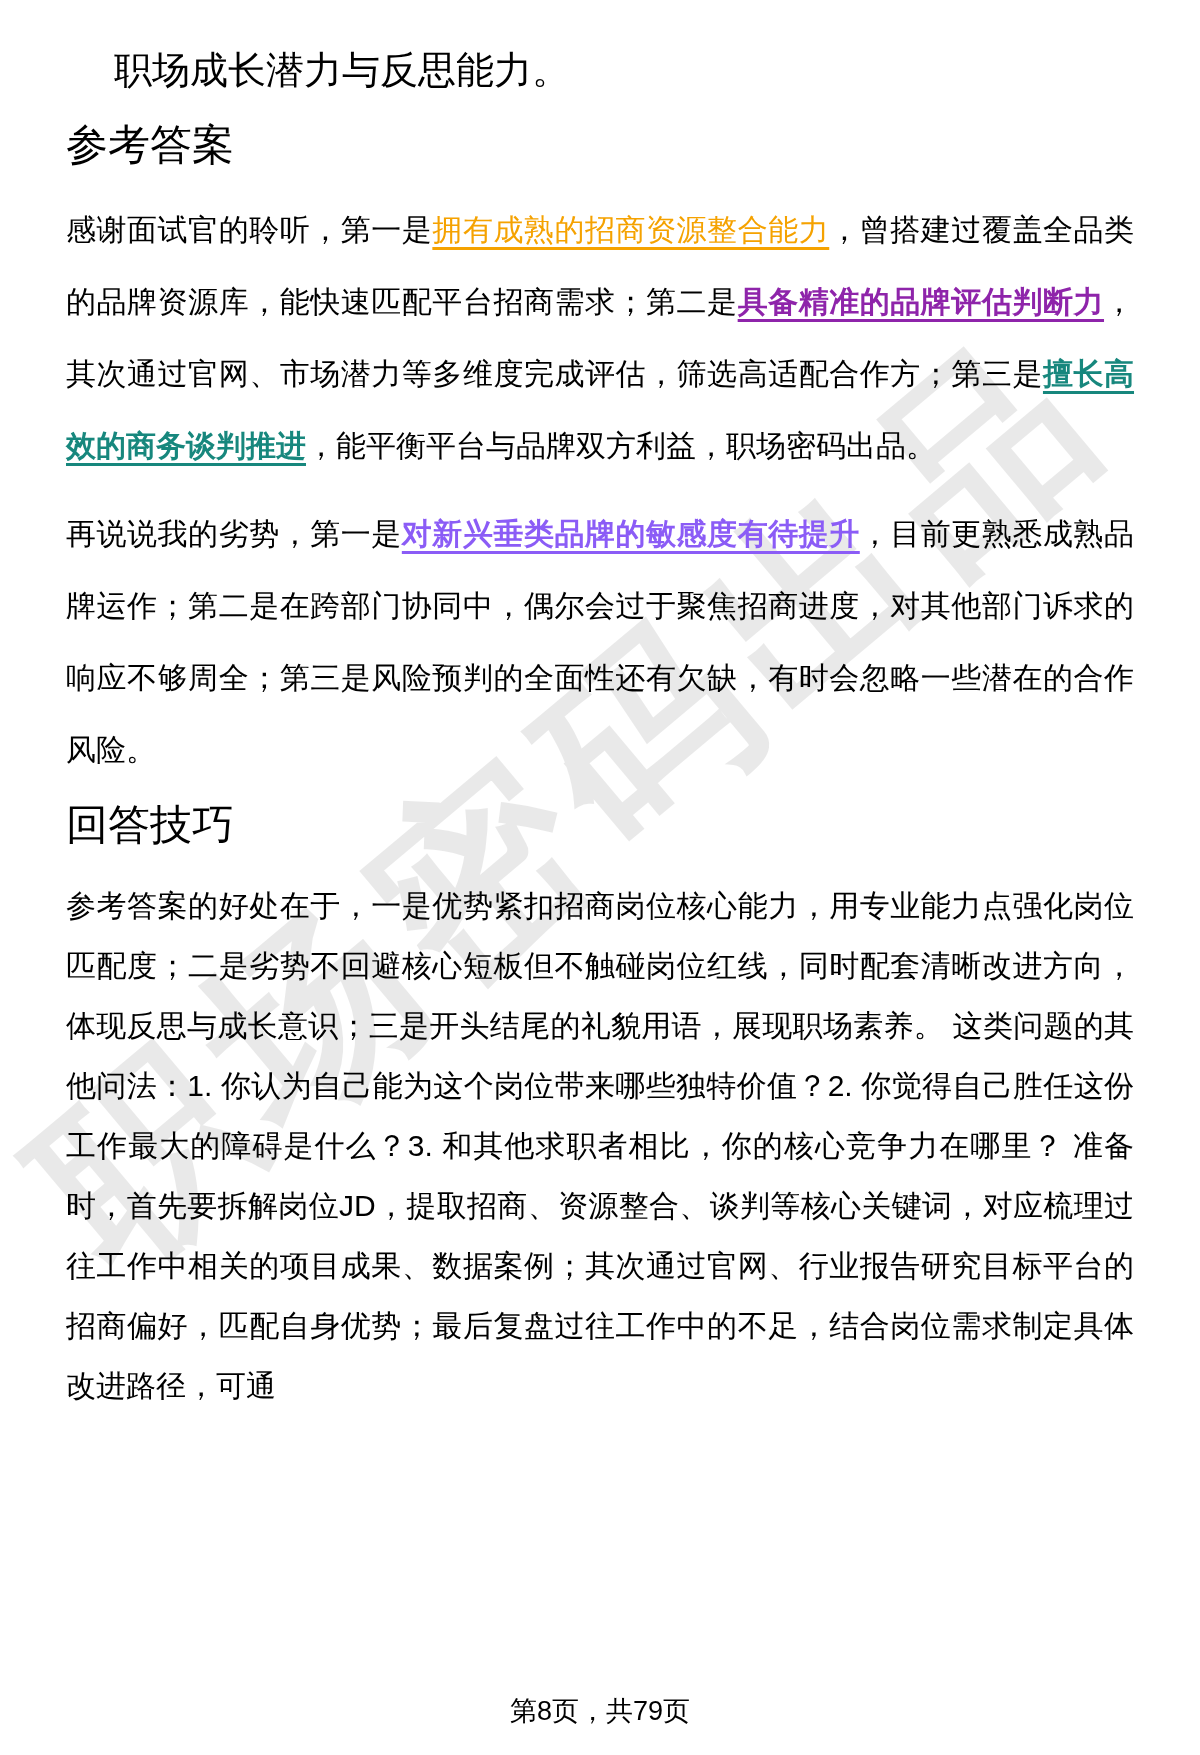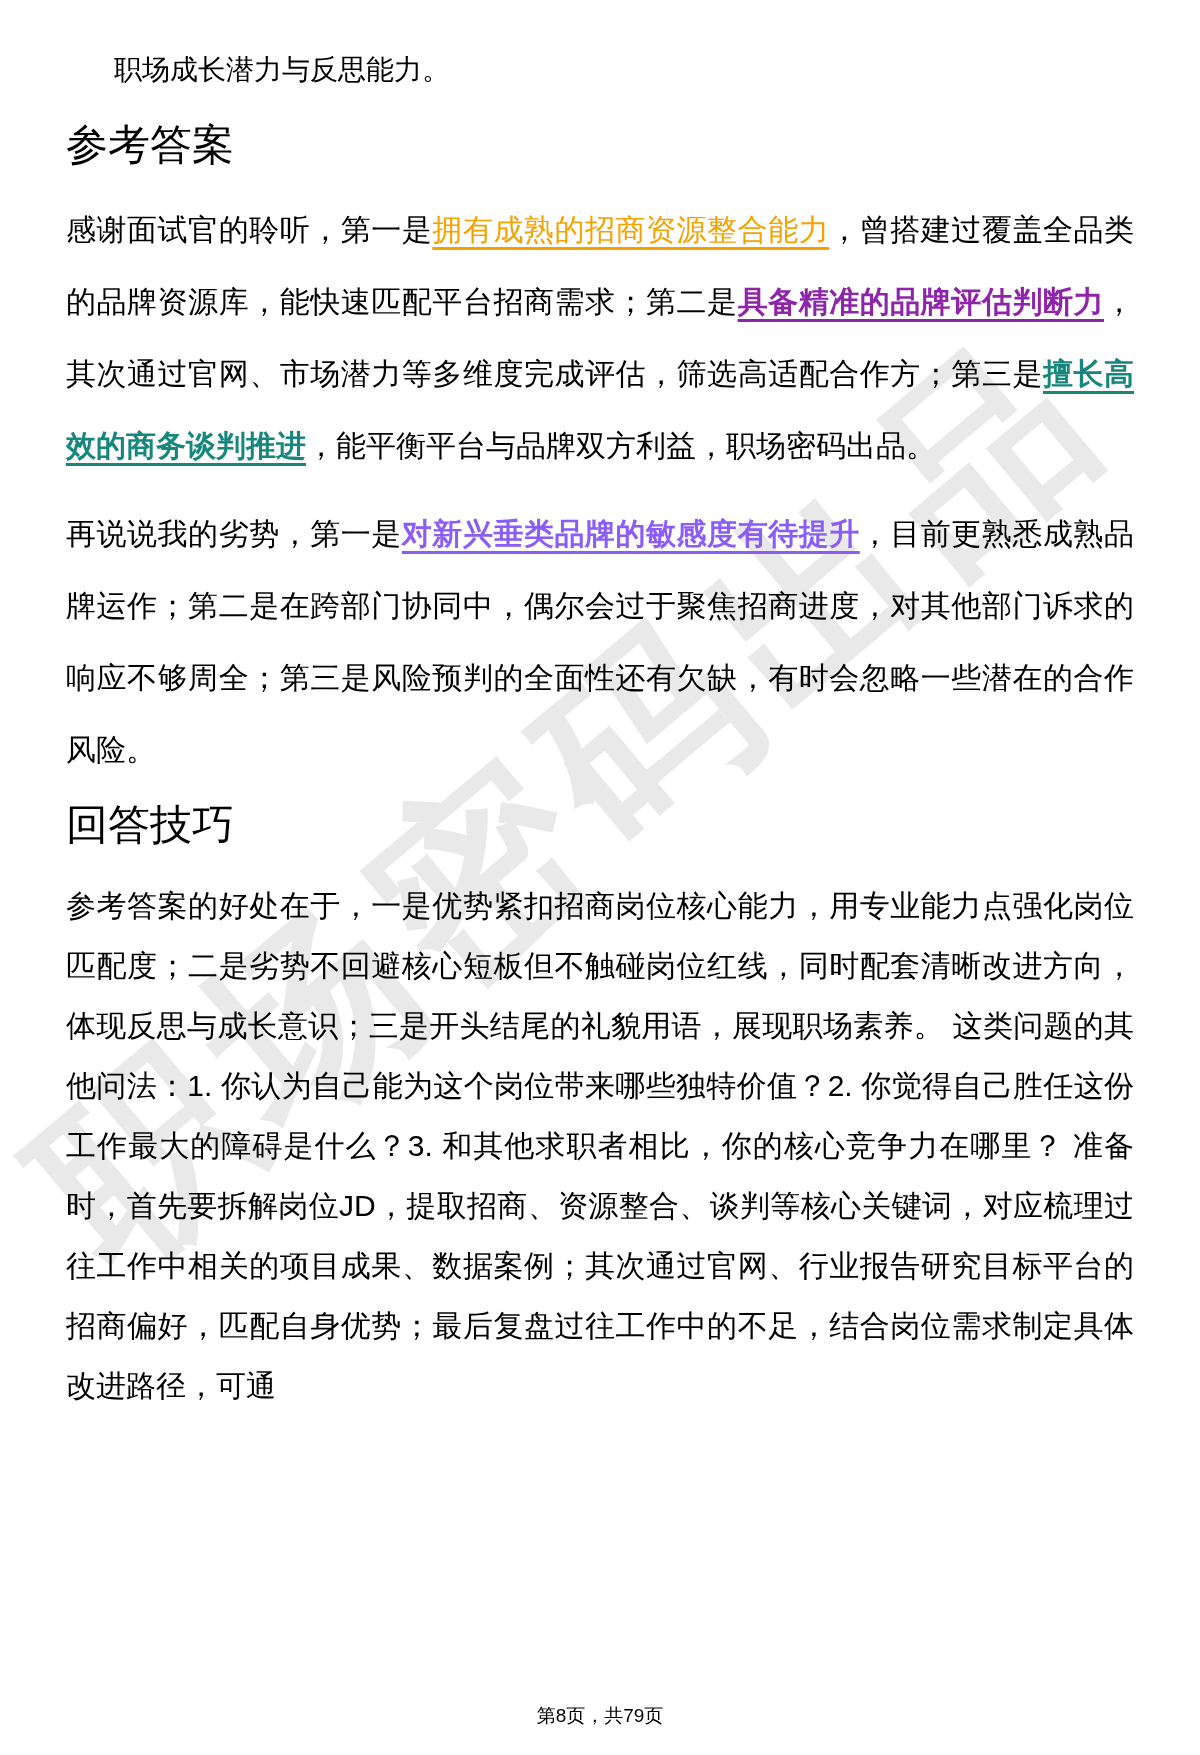--- a/index.html
+++ b/index.html
@@ -25,21 +25,21 @@
     z-index: 0;
     pointer-events: none;
     user-select: none;
   }
   .content {
     position: relative;
     z-index: 1;
     padding: 48px 66px 0 66px;
   }
   .intro {
-    font-size: 28px;
+    font-size: 38px;
     line-height: 44px;
     margin: 0 0 30px 48px;
   }
   h2.heading {
     font-size: 42px;
     line-height: 46px;
     font-weight: normal;
     margin: 0 0 26px 0;
   }
   h2.heading.h2-technique { margin-top: 10px; margin-bottom: 28px; }
@@ -54,21 +54,21 @@
   .run-orange  { color: #F5A200; font-weight: normal; text-decoration: underline; text-decoration-thickness: 3px; text-underline-offset: 7px; }
   .run-purple  { color: #8E24AA; font-weight: bold; text-decoration: underline; text-decoration-thickness: 3px; text-underline-offset: 7px; }
   .run-teal    { color: #17877D; font-weight: bold; text-decoration: underline; text-decoration-thickness: 3px; text-underline-offset: 7px; }
   .run-magenta { color: #8b5cf6; font-weight: bold; text-decoration: underline; text-decoration-thickness: 3px; text-underline-offset: 7px; }
   .footer {
     position: absolute;
     left: 0;
     bottom: 26px;
     width: 100%;
     text-align: center;
-    font-size: 19px;
+    font-size: 27px;
     z-index: 1;
   }
 </style>
 </head>
 <body>
 
 <div class="page">
 
   <div class="watermark">职场密码出品</div>
 

